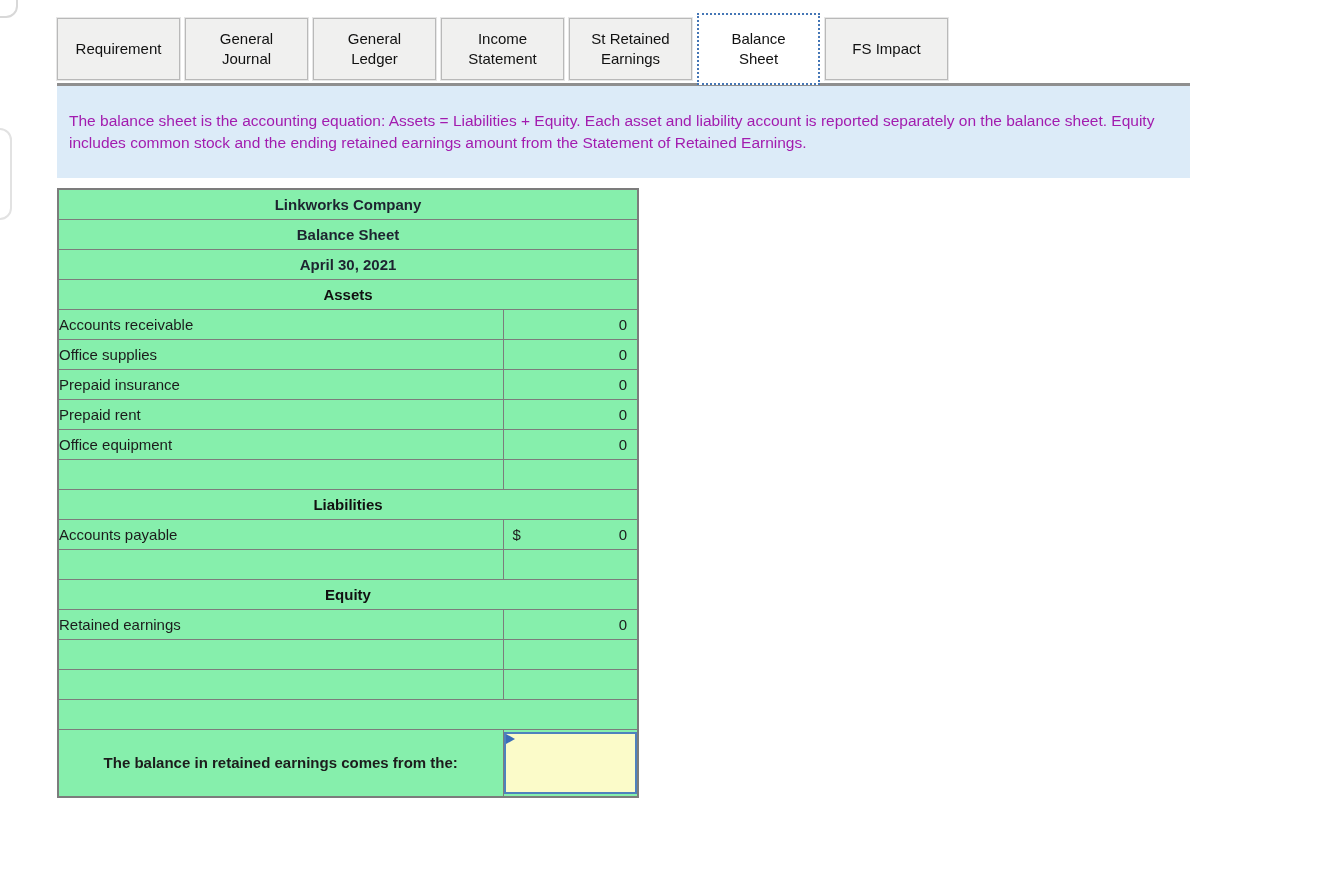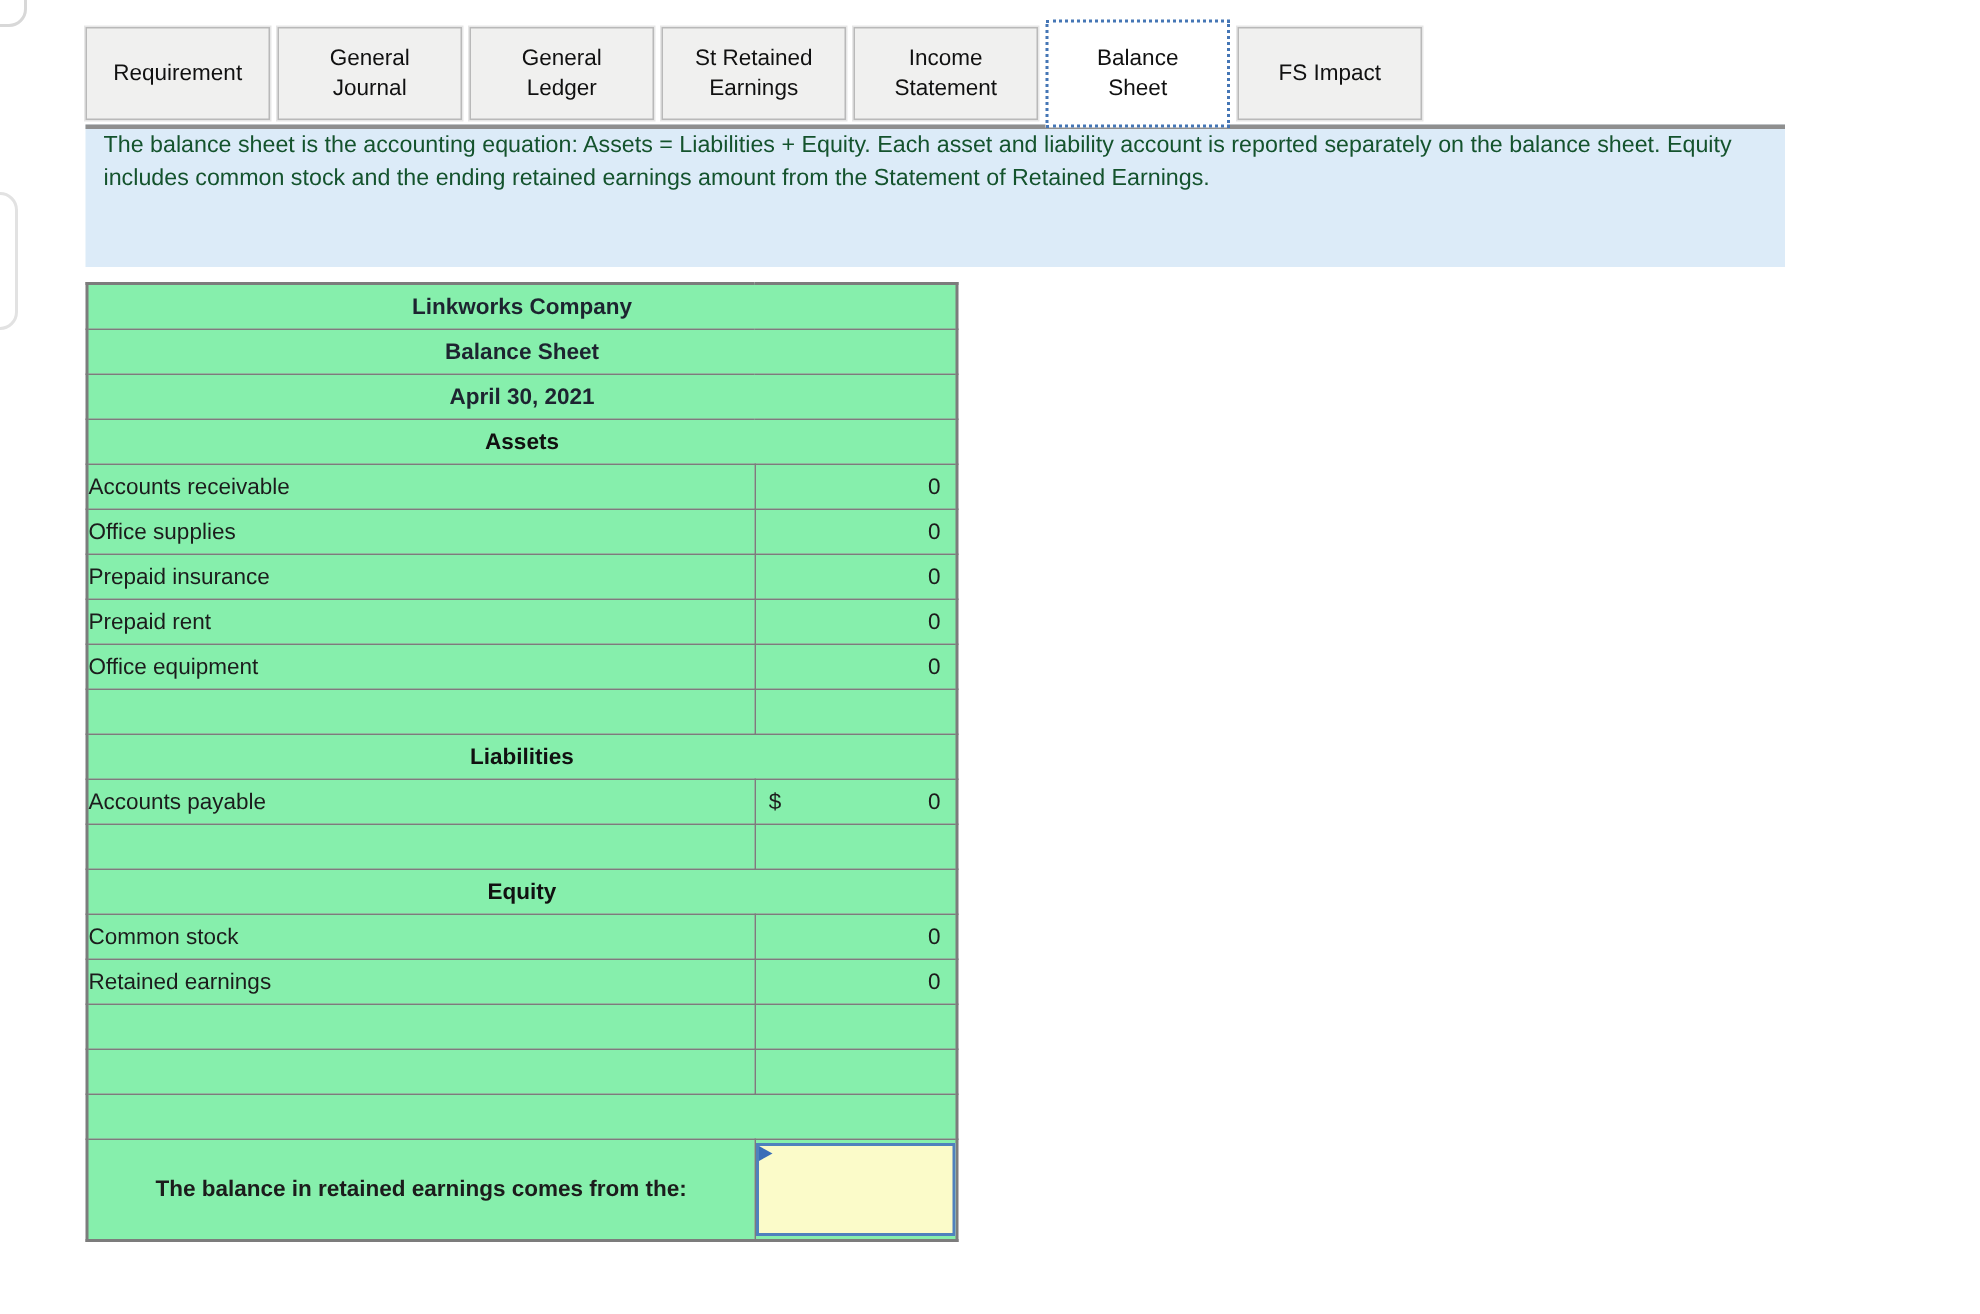--- a/index.html
+++ b/index.html
@@ -17,22 +17,22 @@
   .tabs { position:absolute; left:57px; top:18px; display:flex; gap:5px; z-index:3; }
   .tab { width:123px; height:62px; background:#f0f0ef; border:1px solid #b9b9b9;
     box-shadow:0 0 0 1px #e7e7e7; display:flex; align-items:center; justify-content:center;
     text-align:center; font-size:15px; line-height:20px; padding:0 13px; color:#111;
     cursor:pointer; }
   .tab.active { position:relative; top:-5px; height:72px; background:#ffffff;
     border:2px dotted #4576b5; box-shadow:none; z-index:4; padding:0 11px; }
 
   
   .info-panel { position:absolute; left:57px; top:83px; width:1133px; height:95px;
-    background:#dcebf8; border-top:3px solid #8f8f8f; padding:0 16px 0 12px;
-    font-size:15.5px; line-height:22px; color:#14532d; z-index:1; }
+    background:#dcebf8; border-top:3px solid #8f8f8f; padding:24px 16px 0 12px;
+    font-size:15.5px; line-height:22px; color:#a21caf; z-index:1; }
 
   
   table.sheet { position:absolute; left:57px; top:188px; width:580px;
     border-collapse:collapse; table-layout:fixed; font-size:15px; }
   table.sheet td { border:1px solid #7c7c7c; height:30px; padding:0; vertical-align:middle;
     background:#86efac; }
   table.sheet { border:2px solid #7c7c7c; }
   td.title-cell { background:#7fa8dc; text-align:center; font-weight:bold; color:#1d2430; }
   td.section-cell { text-align:center; font-weight:bold; color:#111; }
   td.label-cell { padding-left:7px; }
@@ -57,22 +57,22 @@
 
 <div class="stage">
 
   <div class="edge-artifact-top"></div>
   <div class="edge-artifact-mid"></div>
 
   <div class="tabs">
     <div class="tab">Requirement</div>
     <div class="tab">General Journal</div>
     <div class="tab">General Ledger</div>
+    <div class="tab">Income Statement</div>
     <div class="tab">St Retained Earnings</div>
-    <div class="tab">Income Statement</div>
     <div class="tab active">Balance Sheet</div>
     <div class="tab">FS Impact</div>
   </div>
 
   <div class="info-panel">
     <span>The balance sheet is the accounting equation: Assets = Liabilities + Equity. Each asset and liability account is reported separately on the balance sheet. Equity includes common stock and the ending retained earnings amount from the Statement of Retained Earnings.</span>
   </div>
 
   <table class="sheet">
     <colgroup>
@@ -160,29 +160,20 @@
     </tr>
     <tr>
       <td class="label-cell"></td>
       <td class="amount-cell"></td>
     </tr>
 
     <tr>
           <td class="section-cell" colspan="2">Equity</td>
         </tr>
 
-    <tr>
-      <td class="label-cell">Common stock</td>
-      <td class="amount-cell">
-        <div class="amount">
-              <span class="prefix"></span>
-              <span class="value">0</span>
-            </div>
-      </td>
-    </tr>
     <tr>
       <td class="label-cell">Retained earnings</td>
       <td class="amount-cell rule-thick">
         <div class="amount">
               <span class="prefix"></span>
               <span class="value">0</span>
             </div>
       </td>
     </tr>
     <tr>

